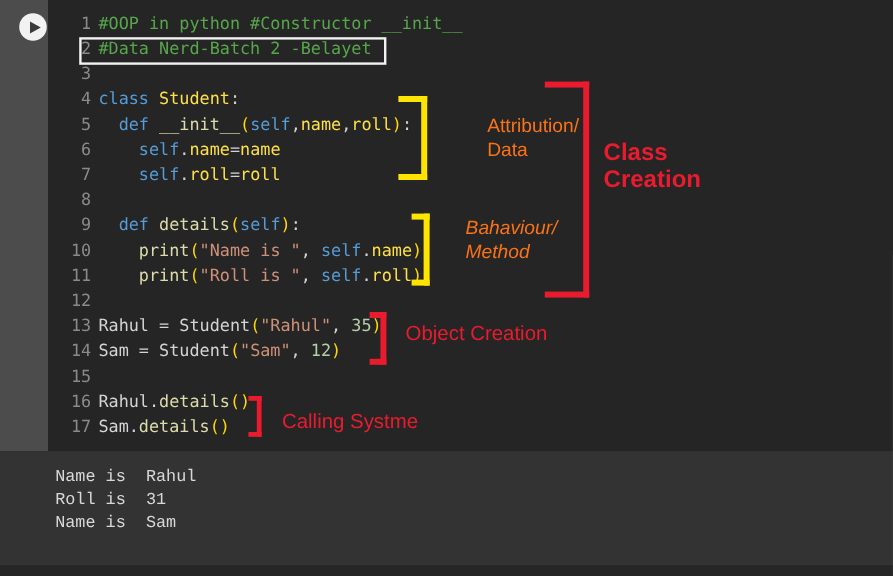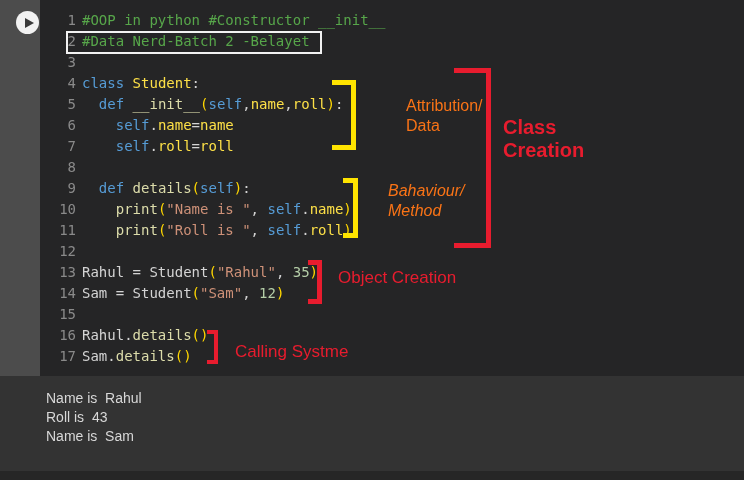--- a/index.html
+++ b/index.html
@@ -52,21 +52,21 @@
   .note.yellow { color:#f97316; font-size:16px; line-height:20px;margin-left:40px; }
   .note.red    { color:#e81c2e; }
   .lbl-attribution { left:326px; top:96px; }
   .lbl-behaviour   { left:308px; top:181px;font-style:italic; }
   .lbl-class       { left:463px; top:116px; font-size:20px; font-weight:bold; line-height:23px; }
   .lbl-object      { left:298px; top:268px; font-size:17px; }
   .lbl-calling     { left:195px; top:342px; font-size:17px; }
 
   
   .console { position:absolute; left:0; top:376px; width:744px; height:104px; background:#333333;
-             padding:13px 0 0 46px; font-family:Liberation Sans, sans-serif;
+             padding:13px 0 0 46px; font-family:Liberation Mono, monospace;
              font-size:14px; line-height:19px; color:#d8d8d8; white-space:pre; }
   .bottom-bar { position:absolute; left:0; top:471px; width:744px; height:9px; background:#262626; }
 </style>
 </head>
 <body>
 
 <div class="screen">
 
   <div class="editor">
     <div class="code-lines"><div class="code-line"><span class="ln">1</span><span class="code"><span class="tok-com">#OOP in python #Constructor __init__</span></span></div><div class="code-line"><span class="ln">2</span><span class="code"><span class="tok-com">#Data Nerd-Batch 2 -Belayet</span></span></div><div class="code-line"><span class="ln">3</span><span class="code"></span></div><div class="code-line"><span class="ln">4</span><span class="code"><span class="tok-kw">class</span><span class="tok-pl"> </span><span class="tok-cls">Student</span><span class="tok-pl">:</span></span></div><div class="code-line"><span class="ln">5</span><span class="code"><span class="tok-pl">  </span><span class="tok-kw">def</span><span class="tok-pl"> </span><span class="tok-fn">__init__</span><span class="tok-gold">(</span><span class="tok-kw">self</span><span class="tok-pl">,</span><span class="tok-prm">name</span><span class="tok-pl">,</span><span class="tok-prm">roll</span><span class="tok-gold">)</span><span class="tok-pl">:</span></span></div><div class="code-line"><span class="ln">6</span><span class="code"><span class="tok-pl">    </span><span class="tok-kw">self</span><span class="tok-pl">.</span><span class="tok-prm">name</span><span class="tok-pl">=</span><span class="tok-prm">name</span></span></div><div class="code-line"><span class="ln">7</span><span class="code"><span class="tok-pl">    </span><span class="tok-kw">self</span><span class="tok-pl">.</span><span class="tok-prm">roll</span><span class="tok-pl">=</span><span class="tok-prm">roll</span></span></div><div class="code-line"><span class="ln">8</span><span class="code"></span></div><div class="code-line"><span class="ln">9</span><span class="code"><span class="tok-pl">  </span><span class="tok-kw">def</span><span class="tok-pl"> </span><span class="tok-fn">details</span><span class="tok-gold">(</span><span class="tok-kw">self</span><span class="tok-gold">)</span><span class="tok-pl">:</span></span></div><div class="code-line"><span class="ln">10</span><span class="code"><span class="tok-pl">    </span><span class="tok-fn">print</span><span class="tok-gold">(</span><span class="tok-str">"Name is "</span><span class="tok-pl">, </span><span class="tok-kw">self</span><span class="tok-pl">.</span><span class="tok-prm">name</span><span class="tok-gold">)</span></span></div><div class="code-line"><span class="ln">11</span><span class="code"><span class="tok-pl">    </span><span class="tok-fn">print</span><span class="tok-gold">(</span><span class="tok-str">"Roll is "</span><span class="tok-pl">, </span><span class="tok-kw">self</span><span class="tok-pl">.</span><span class="tok-prm">roll</span><span class="tok-gold">)</span></span></div><div class="code-line"><span class="ln">12</span><span class="code"></span></div><div class="code-line"><span class="ln">13</span><span class="code"><span class="tok-pl">Rahul = Student</span><span class="tok-gold">(</span><span class="tok-str">"Rahul"</span><span class="tok-pl">, </span><span class="tok-num">35</span><span class="tok-gold">)</span></span></div><div class="code-line"><span class="ln">14</span><span class="code"><span class="tok-pl">Sam = Student</span><span class="tok-gold">(</span><span class="tok-str">"Sam"</span><span class="tok-pl">, </span><span class="tok-num">12</span><span class="tok-gold">)</span></span></div><div class="code-line"><span class="ln">15</span><span class="code"></span></div><div class="code-line"><span class="ln">16</span><span class="code"><span class="tok-pl">Rahul.</span><span class="tok-fn">details</span><span class="tok-gold">()</span></span></div><div class="code-line"><span class="ln">17</span><span class="code"><span class="tok-pl">Sam.</span><span class="tok-fn">details</span><span class="tok-gold">()</span></span></div></div>
@@ -91,16 +91,16 @@
     <div class="bracket red br-calling"></div>
     <div class="note red lbl-calling">Calling Systme</div>
   </div>
 
   <div class="sidebar">
     <div class="play-button">
       <div class="play-tri"></div>
     </div>
   </div>
 
-  <div class="console"><div class="out-line">Name is  Rahul</div><div class="out-line">Roll is  43</div><div class="out-line">Name is  Sam</div></div>
+  <div class="console"><div class="out-line">Name is  Rahul</div><div class="out-line">Roll is  31</div><div class="out-line">Name is  Sam</div></div>
   <div class="bottom-bar"></div>
 
 </div>
 
 </body></html>

